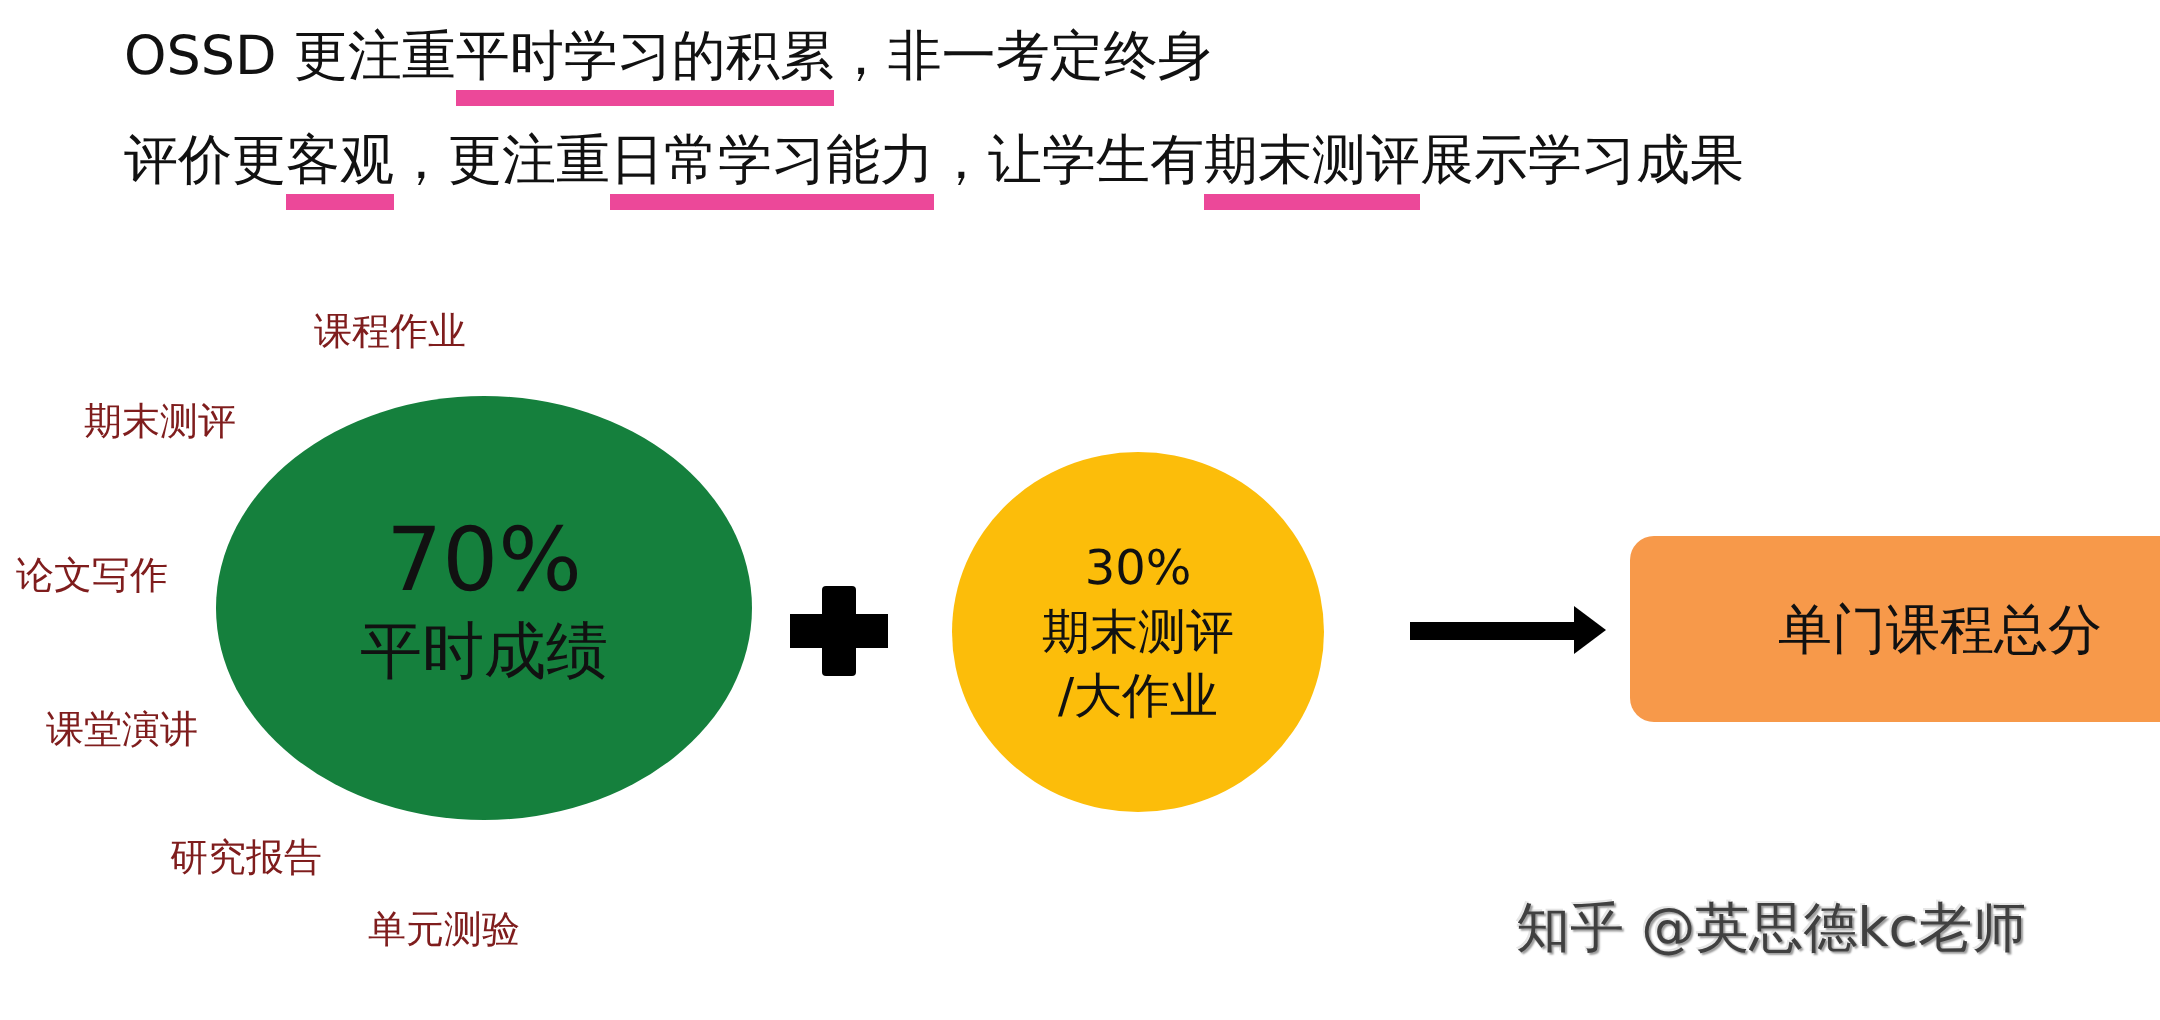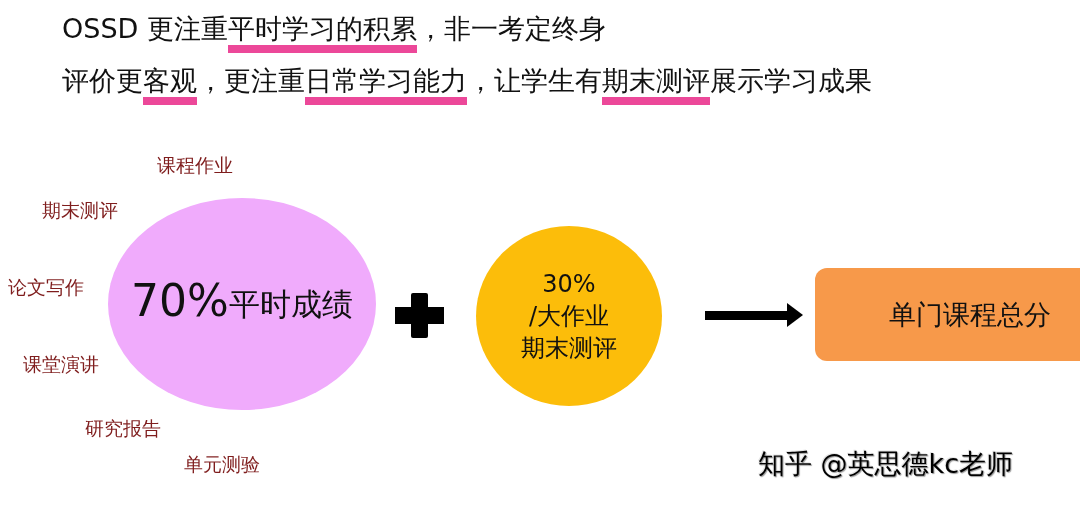--- a/index.html
+++ b/index.html
@@ -16,22 +16,22 @@
   .headline .u { border-bottom: 8px solid #ec4899; padding-bottom: 1px; }
   #line1 { top: 12px; }
   #line2 { top: 64px; }
 
   .tag {
     position: absolute; font-size: 19px; color: #7f1d1d; white-space: nowrap;
   }
 
   .ellipse-big {
     position: absolute; left: 108px; top: 198px; width: 268px; height: 212px;
-    border-radius: 50%; background: #f0abfc;
-    display: flex; flex-direction: row; align-items: center; justify-content: center;
+    border-radius: 50%; background: #15803d;
+    display: flex; flex-direction: column; align-items: center; justify-content: center;
   }
   .ellipse-big .pct { font-size: 44px; line-height: 50px; color: #111; margin-top: -6px; }
   .ellipse-big .lbl { font-size: 31px; line-height: 40px; color: #111; }
 
   .plus { position: absolute; left: 395px; top: 293px; width: 49px; height: 45px; }
   .plus .h { position: absolute; left: 0; top: 14px; width: 49px; height: 17px; background: #000; }
   .plus .v { position: absolute; left: 16px; top: 0; width: 17px; height: 45px; background: #000; border-radius: 2px; }
 
   .circle-small {
     position: absolute; left: 476px; top: 226px; width: 186px; height: 180px;
@@ -49,21 +49,21 @@
   }
 
   .total-box {
     position: absolute; left: 815px; top: 268px; width: 310px; height: 93px;
     background: #f7994a; border-radius: 12px;
     display: flex; align-items: center; justify-content: center;
     font-size: 27px; color: #111;
   }
 
   .watermark {
-    position: absolute; left: 758px; top: 446px; font-size: 27px; color: #000000;
+    position: absolute; left: 758px; top: 446px; font-size: 27px; color: #404040;
     text-shadow: 1px 1px 1px #9a9a9a, -1px -1px 0 #e6e6e6; white-space: nowrap;
     letter-spacing: 0px;
   }
 </style>
 </head>
 <body>
 
 <div class="headline" id="line1">
   <span>OSSD 更注重</span><span class="u">平时学习的积累</span><span>，非一考定终身</span>
 </div>
@@ -84,22 +84,22 @@
   <div class="lbl">平时成绩</div>
 </div>
 
 <div class="plus">
   <div class="h"></div>
     <div class="v"></div>
 </div>
 
 <div class="circle-small">
   <div>30%</div>
+  <div>期末测评</div>
   <div>/大作业</div>
-  <div>期末测评</div>
 </div>
 
 <div class="arrow">
   <div class="shaft"></div>
     <div class="head"></div>
 </div>
 
 <div class="total-box">
   <span>单门课程总分</span>
 </div>

